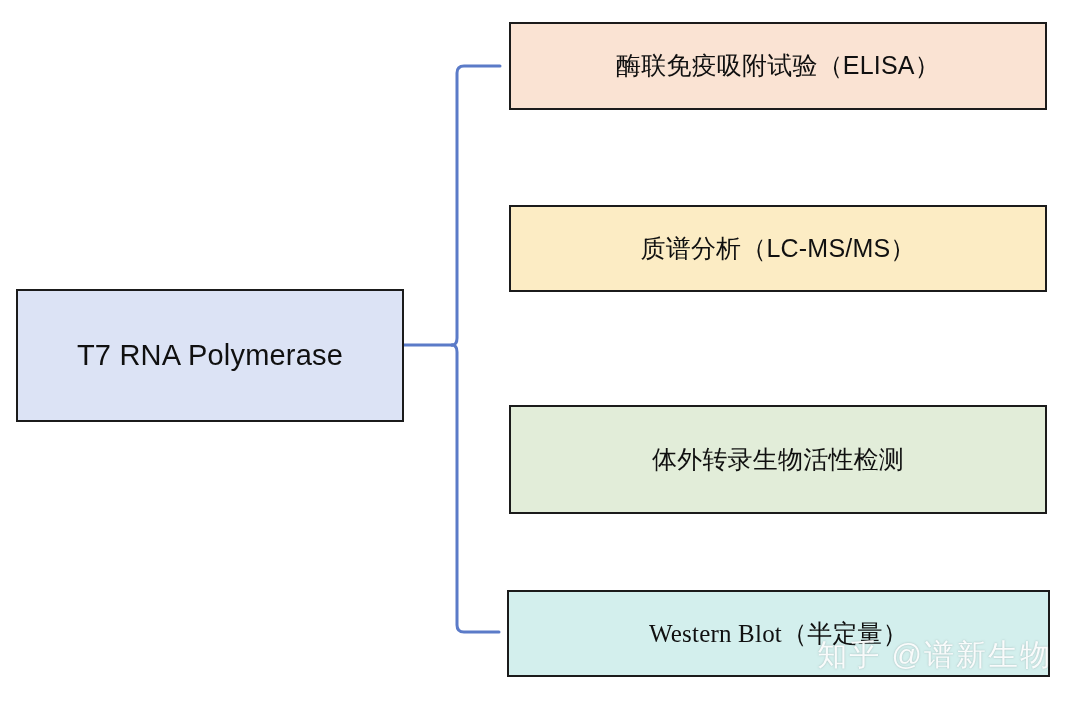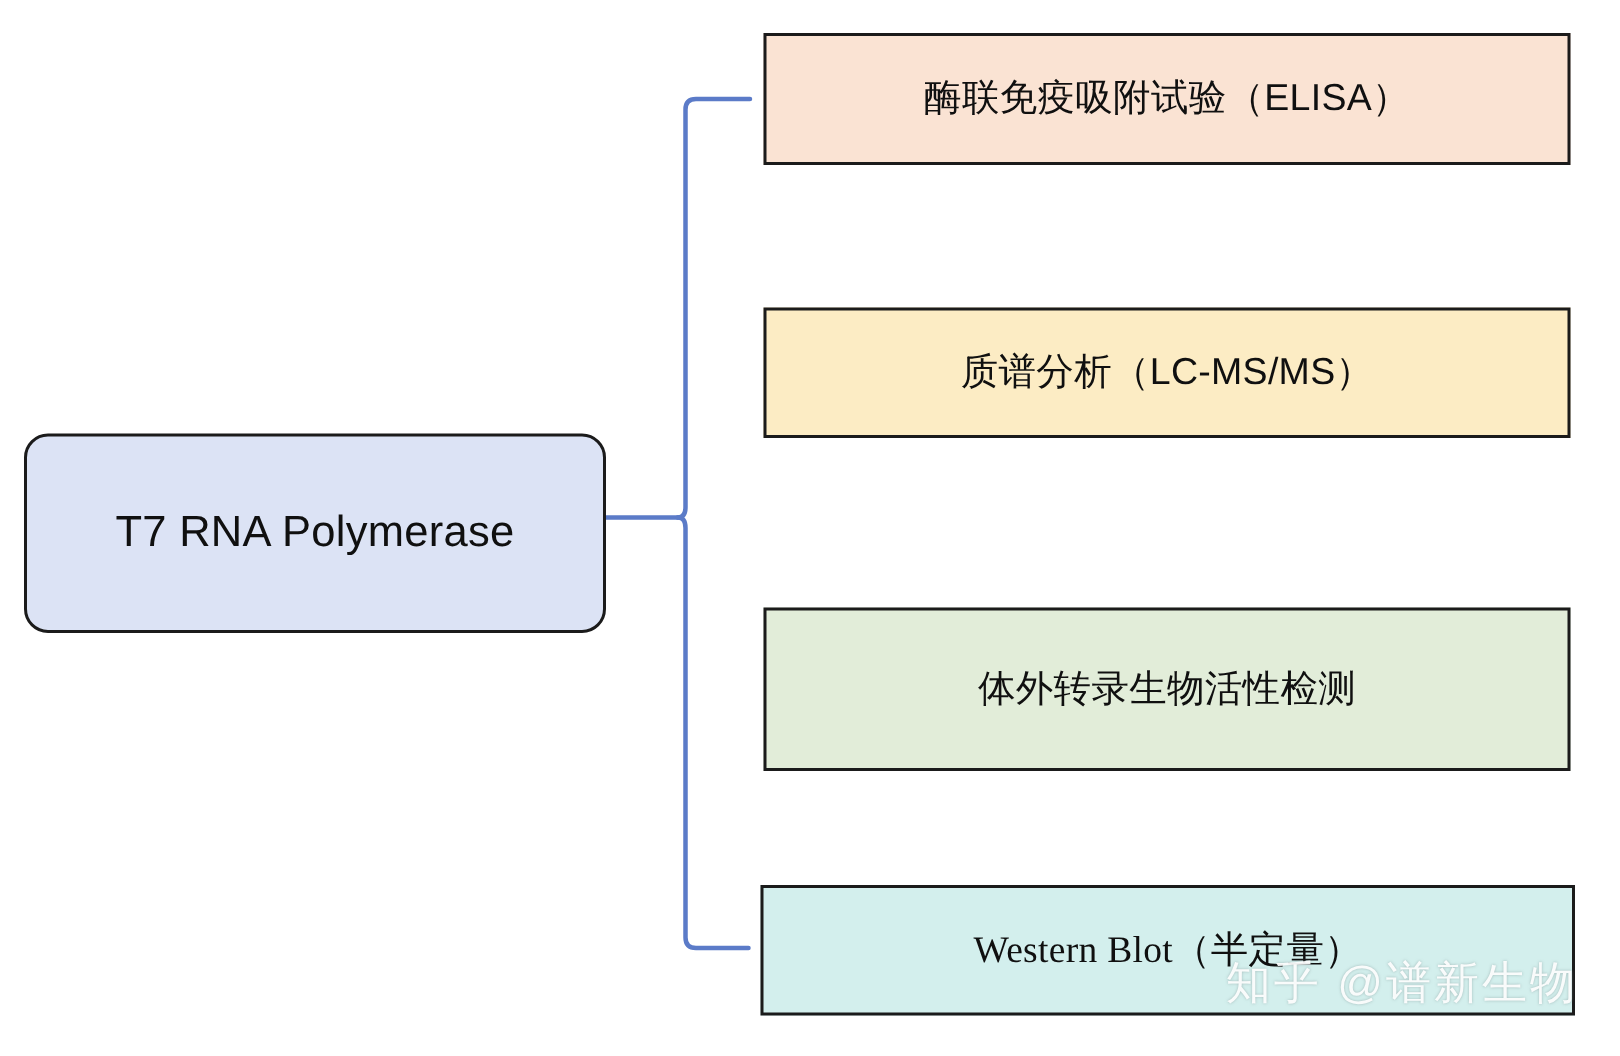--- a/index.html
+++ b/index.html
@@ -46,21 +46,20 @@
   }
 
   
   #root-node {
     left: 16px;
     top: 289px;
     width: 388px;
     height: 133px;
     background: #dce3f5;
     font-size: 29px;
-    border-radius: 16px;
   }
 
   
   #node-0 {
     left: 509px;
     top: 22px;
     width: 538px;
     height: 88px;
     background: #fae3d3;
     font-size: 25px;

